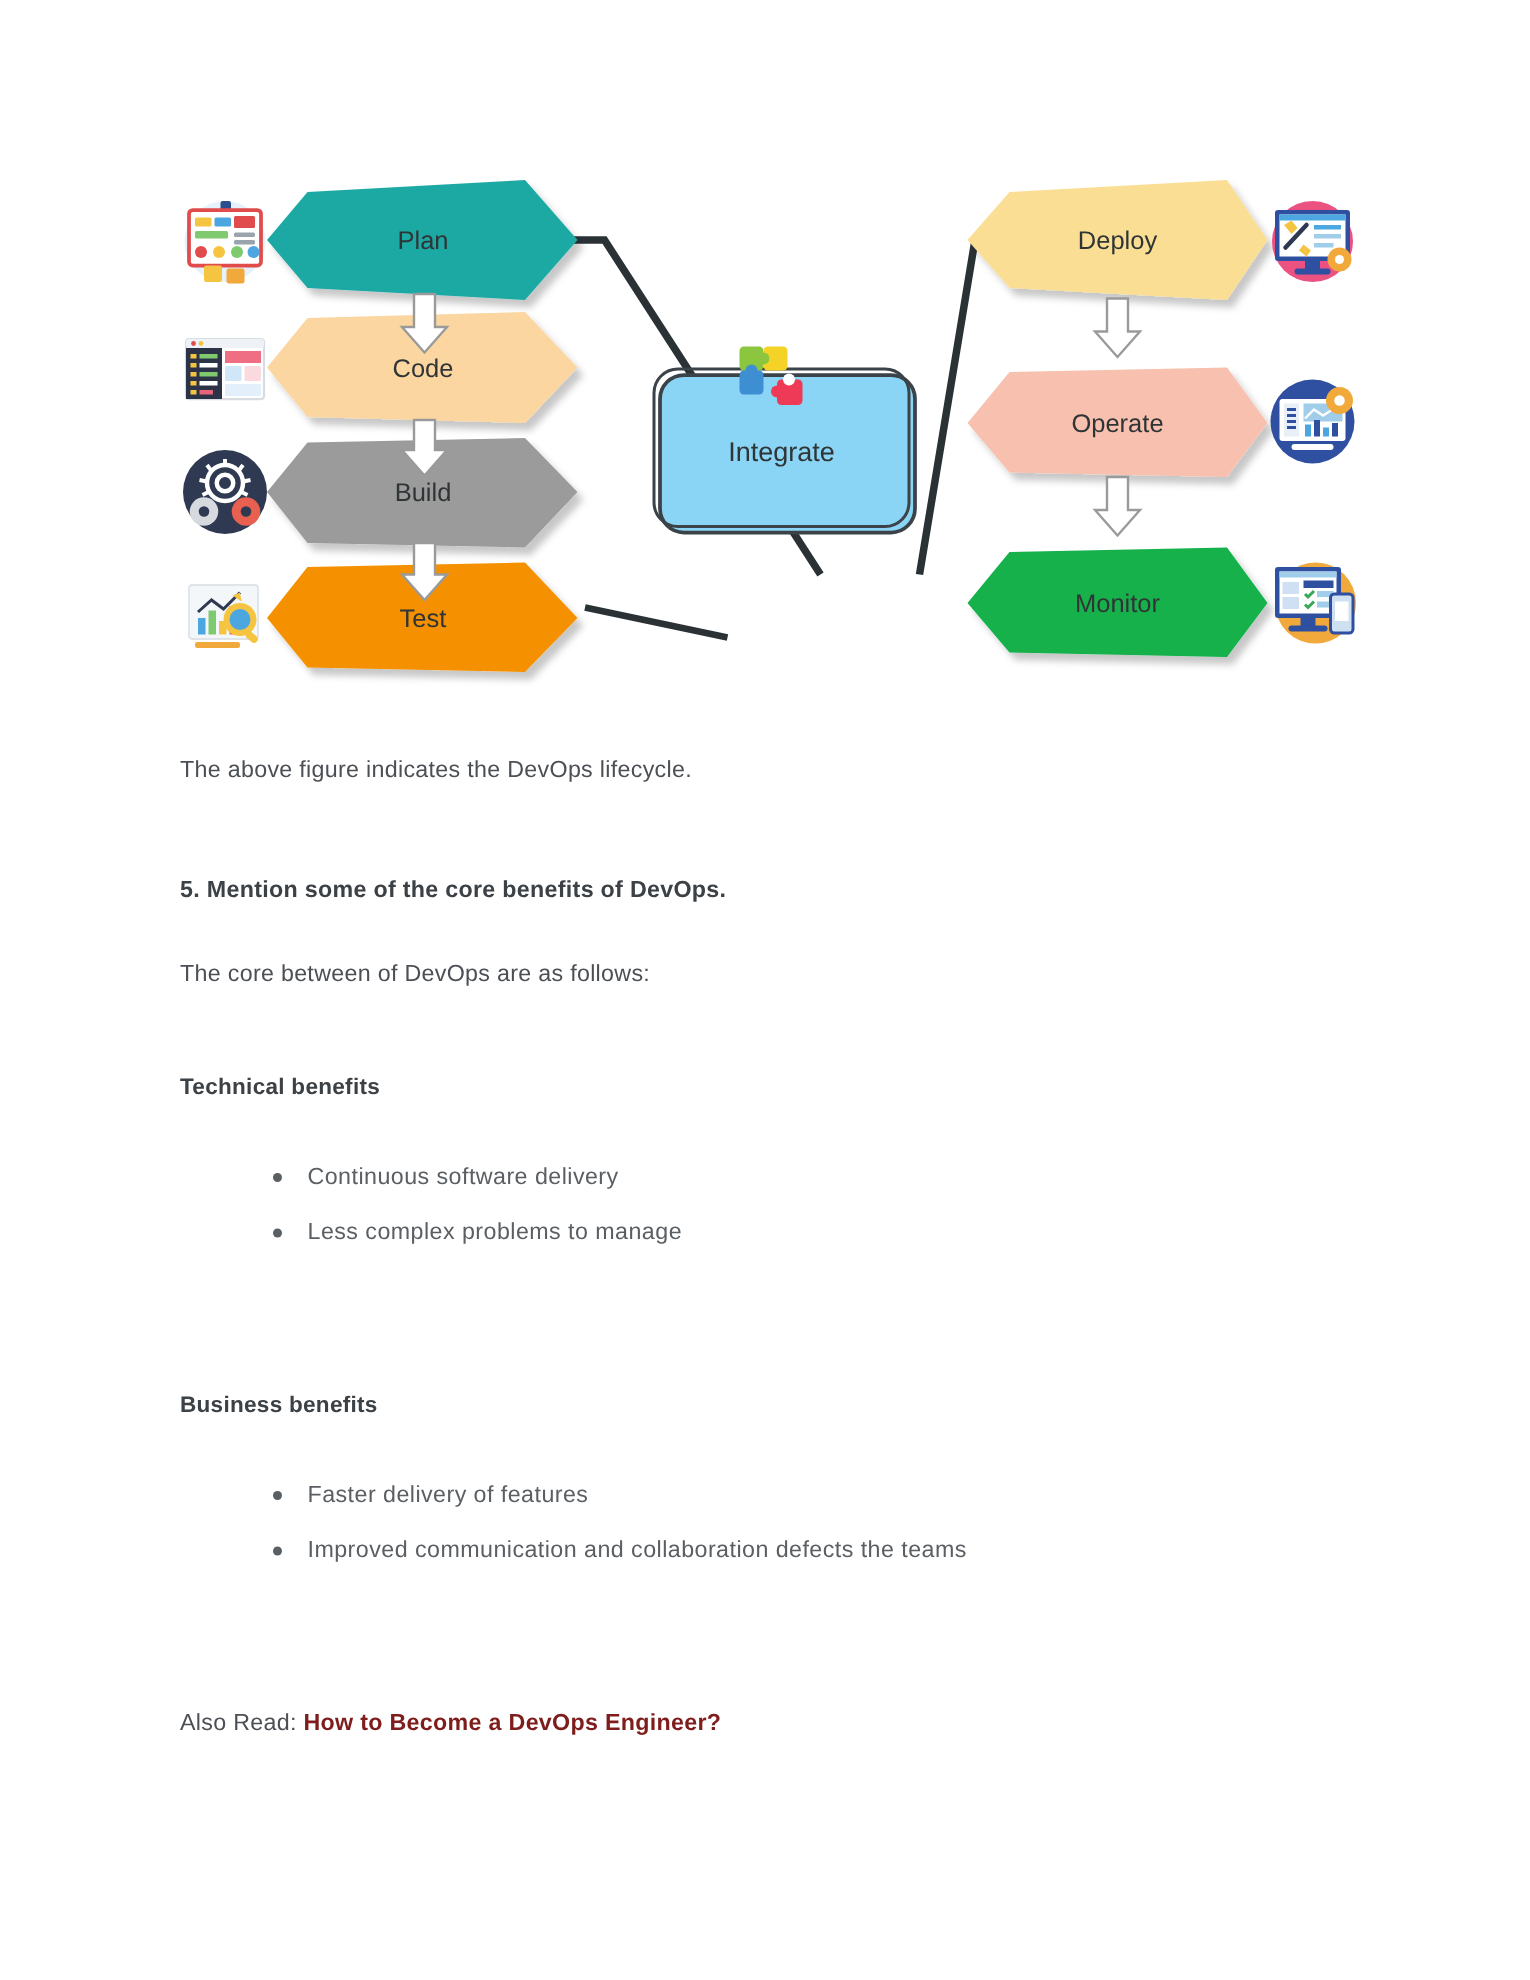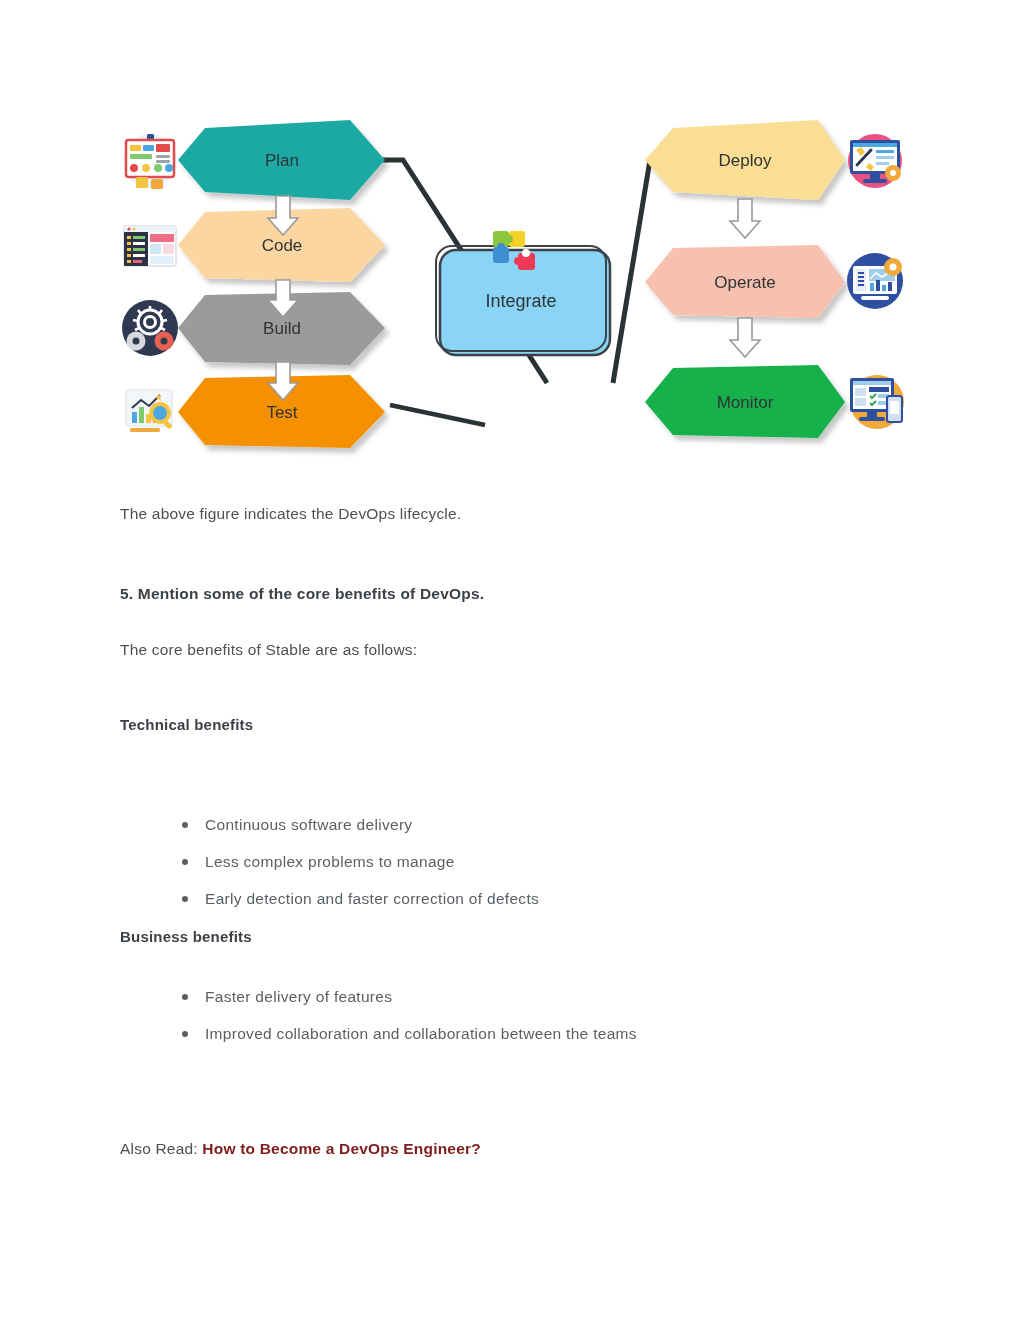--- a/index.html
+++ b/index.html
@@ -289,34 +289,33 @@
         <circle cx="25" cy="30" r="4" fill="#ee3a56"></circle>
         <circle cx="33" cy="22" r="4" fill="#ffffff"></circle>
       </g>
     </svg>
   </div>
 
   <div class="txt para" style="top:505px;text-align:right;">The above figure indicates the DevOps lifecycle.</div>
 
   <div class="txt qhead" style="top:585px;">5. Mention some of the core benefits of DevOps.</div>
 
-  <div class="txt para" style="top:641px;">The core benefits of Stable are as follows:</div>
+  <div class="txt para" style="top:641px;">The core between of DevOps are as follows:</div>
 
   <div class="txt subhead" style="top:716px;">Technical benefits</div>
 
-  <ul class="bullets" style="top:772px;margin-top:40px;">
+  <ul class="bullets" style="top:772px;">
     <li>Continuous software delivery</li>
     <li>Less complex problems to manage</li>
-    <li>Early detection and faster correction of defects</li>
   </ul>
 
   <div class="txt subhead" style="top:928px;">Business benefits</div>
 
   <ul class="bullets" style="top:984px;">
     <li>Faster delivery of features</li>
-    <li>Improved collaboration and collaboration between the teams</li>
+    <li>Improved communication and collaboration defects the teams</li>
   </ul>
 
   <div class="txt alsoread" style="top:1140px;">
     <span>Also Read: </span><a href="#">How to Become a DevOps Engineer?</a>
   </div>
 
 </div>
 
 </body></html>

